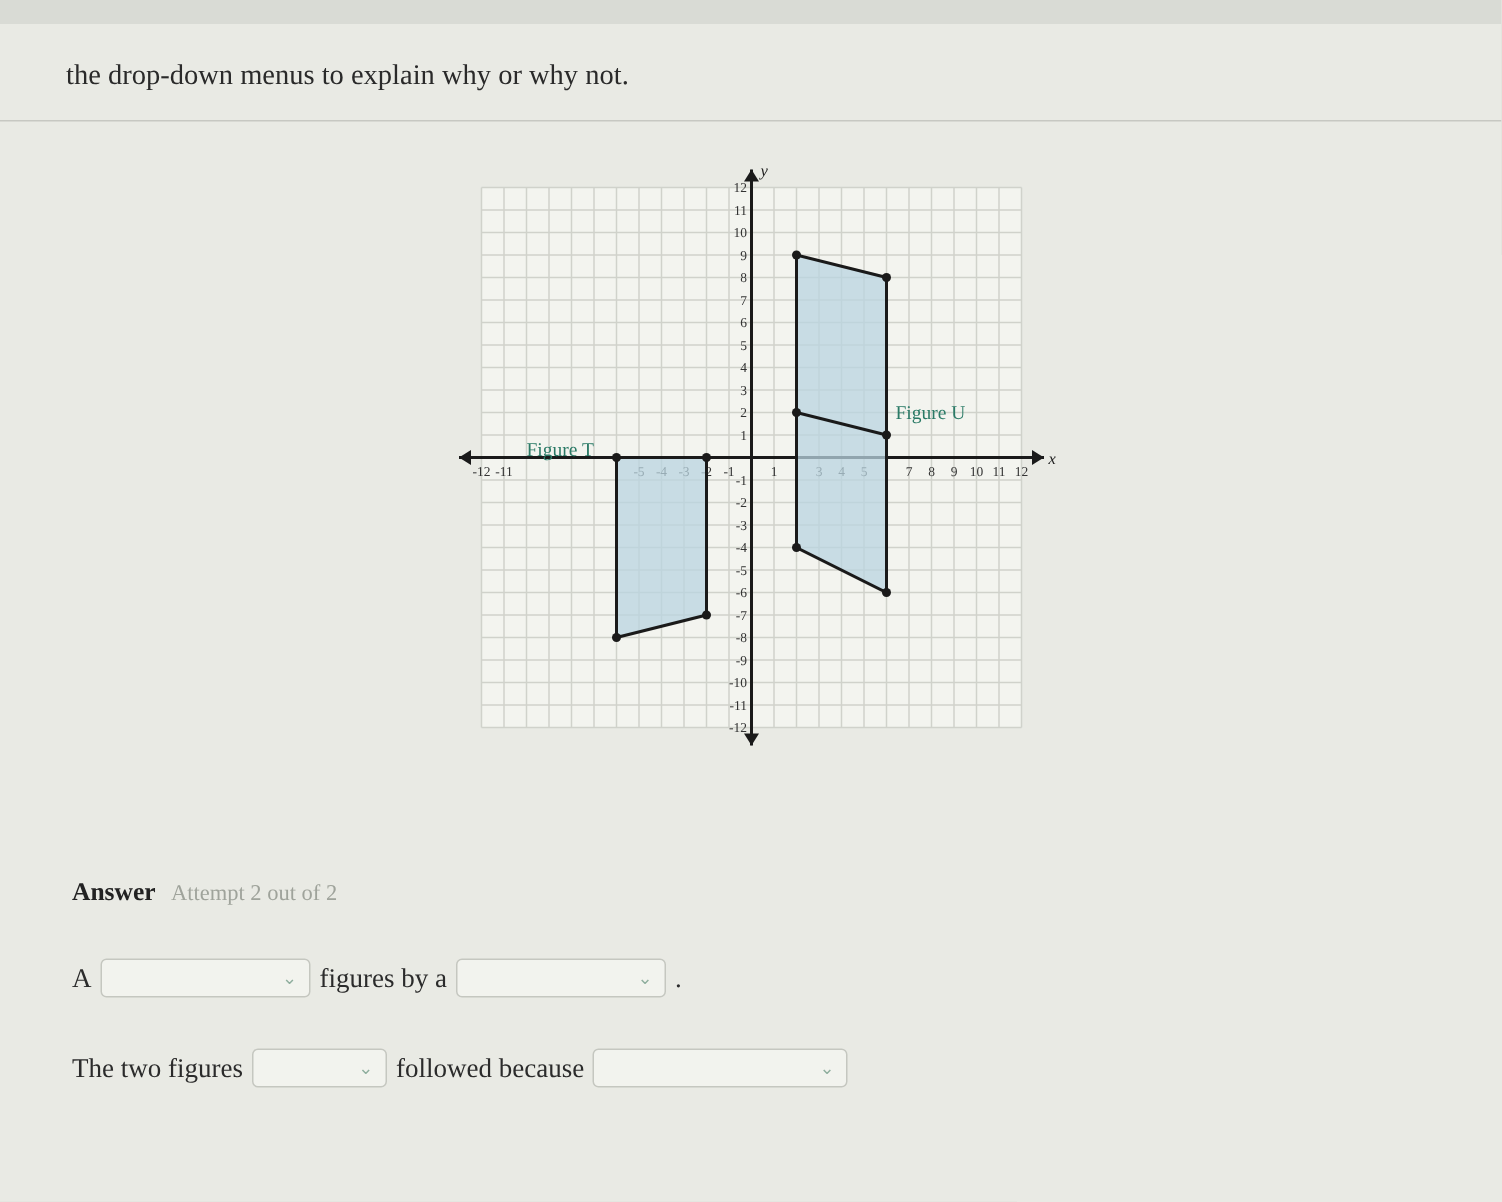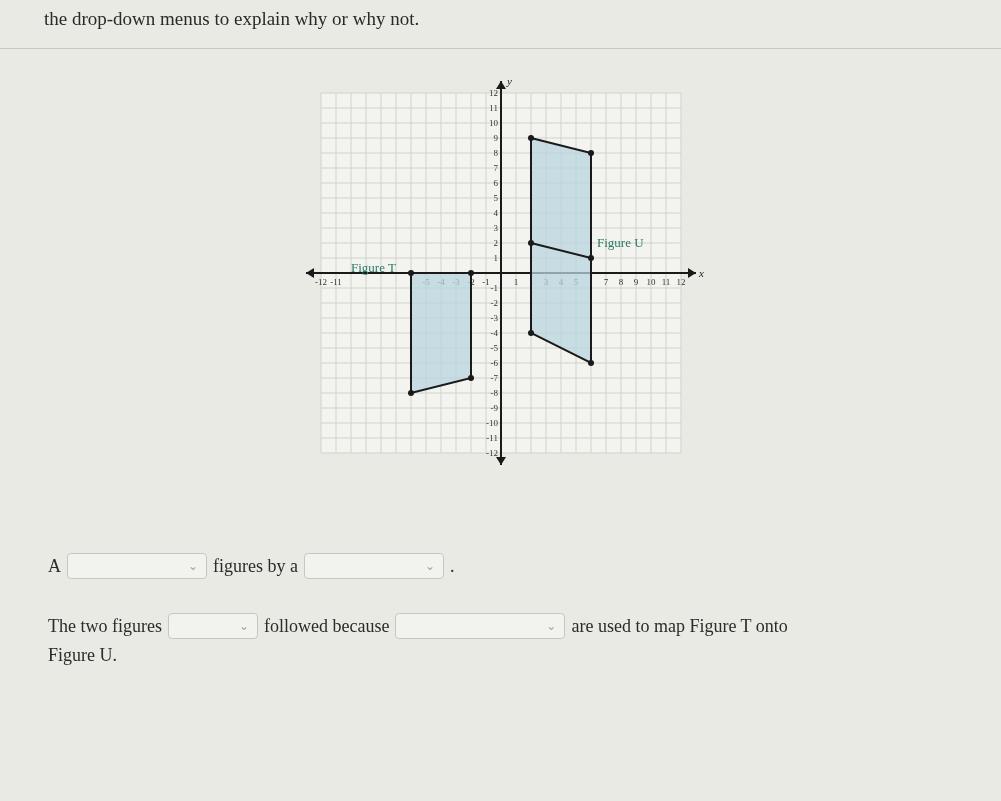--- a/index.html
+++ b/index.html
@@ -14,21 +14,22 @@
   .page {
     background: #e9eae4;
     width: 100%;
     height: 100%;
     padding: 0;
     position: relative;
   }
   .intro {
     font-size: 19px;
     color: #2a2a2a;
-    padding: 8px 0 0 44px;
+    padding: 24px 0 0 44px;
+    margin-top: 16px;
   }
   .rule {
     border: none;
     border-top: 1px solid #c7c8c2;
     margin: 18px 0 0 0;
     width: 100%;
   }
   .graph-wrap {
     width: 420px;
     height: 420px;
@@ -233,20 +234,24 @@
           <circle cx="240" cy="170" r="3"></circle>
           <circle cx="300" cy="185" r="3"></circle>
       </g>
 
       <text x="60" y="199" font-size="13" fill="#2a7a66">Figure T</text>
       <text x="306" y="174" font-size="13" fill="#2a7a66">Figure U</text>
     </svg>
   </div>
 
   <div class="answer-block">
+    <div class="answer-head">
+      <span class="bold">Answer</span>
+      <span class="attempt">Attempt 2 out of 2</span>
+    </div>
 
     <div class="sentence-row">
       <span>A</span>
       <span class="dd wide">
           <span class="chev">⌄</span>
         </span>
       <span>figures by a</span>
       <span class="dd wide">
           <span class="chev">⌄</span>
         </span>
@@ -255,20 +260,16 @@
 
     <div class="sentence-row sentence-row2">
       <span>The two figures</span>
       <span class="dd">
           <span class="chev">⌄</span>
         </span>
       <span>followed because</span>
       <span class="dd wider">
           <span class="chev">⌄</span>
         </span>
-      <span>are used to map Figure T onto</span>
-    </div>
-    <div class="sentence-row" style="margin-top:6px">
-      <span>Figure U.</span>
     </div>
   </div>
 
 </div>
 
 </body></html>

